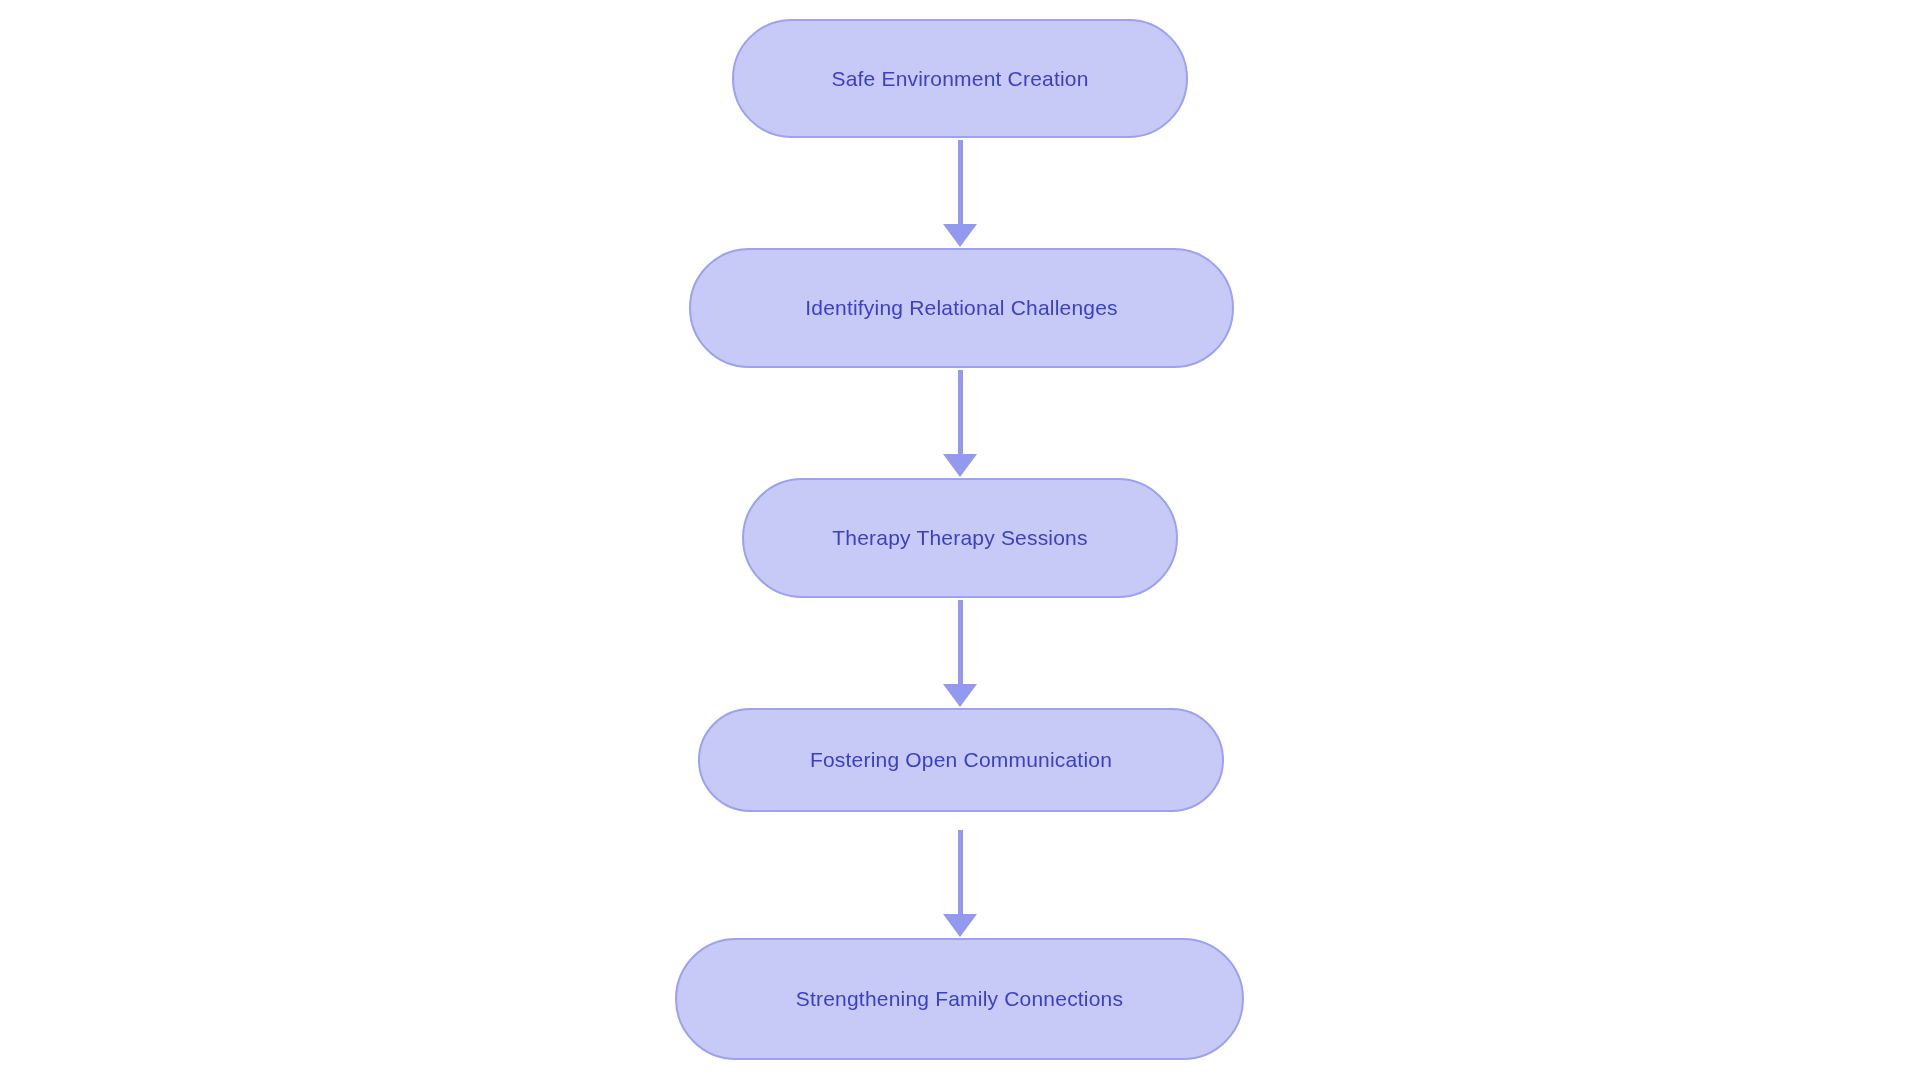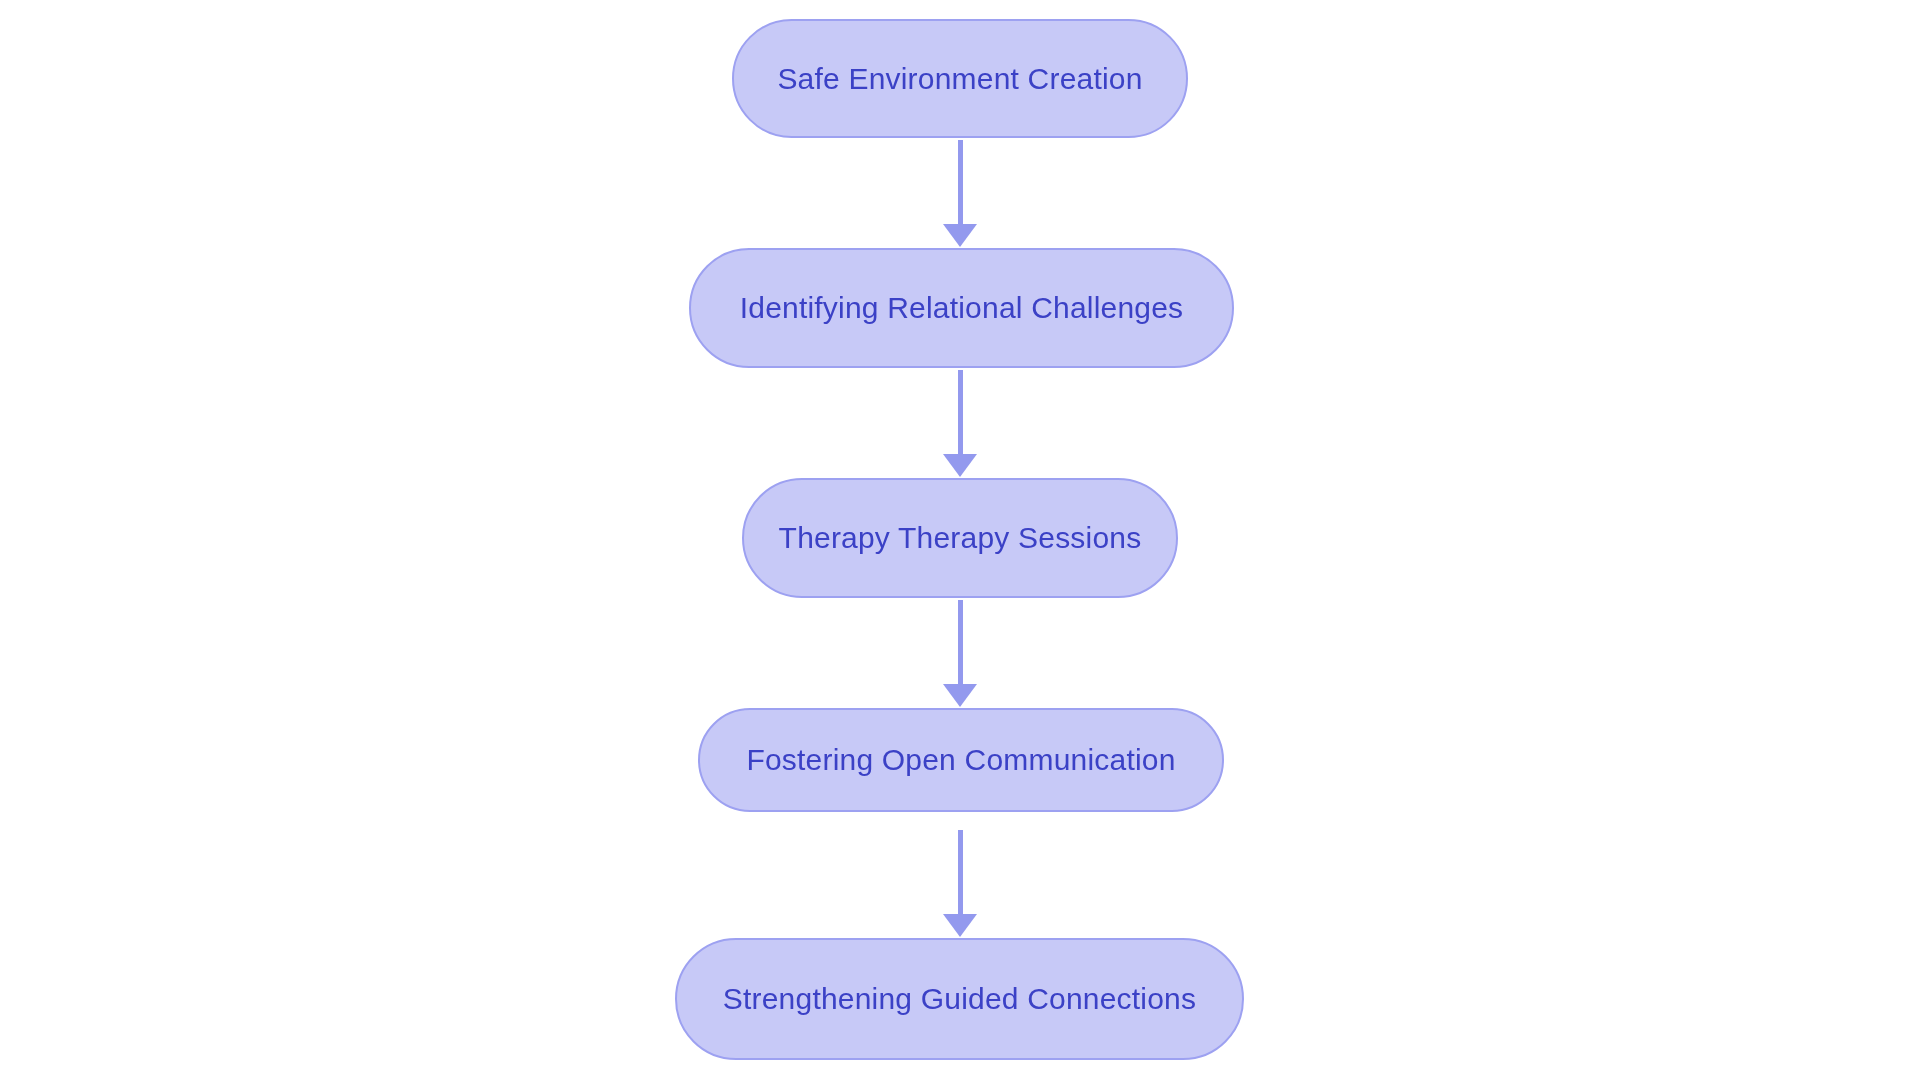--- a/index.html
+++ b/index.html
@@ -21,21 +21,21 @@
   }
   .flow-node {
     position: absolute;
     display: flex;
     align-items: center;
     justify-content: center;
     background: var(--node-fill);
     border: 2px solid var(--node-border);
     border-radius: 62px;
     color: var(--node-text);
-    font-size: 30px;
+    font-size: 21px;
     letter-spacing: 0.2px;
     text-align: center;
     white-space: nowrap;
   }
   .n1 { left: 732px; top: 19px;  width: 456px; height: 119px; }
   .n2 { left: 689px; top: 248px; width: 545px; height: 120px; }
   .n3 { left: 742px; top: 478px; width: 436px; height: 120px; }
   .n4 { left: 698px; top: 708px; width: 526px; height: 104px; }
   .n5 { left: 675px; top: 938px; width: 569px; height: 122px; }
 
@@ -99,16 +99,16 @@
   <div class="flow-node n4">
     <span>Fostering Open Communication</span>
   </div>
 
   <div class="flow-arrow a4">
     <div class="arrow-line"></div>
     <div class="arrow-head"></div>
   </div>
 
   <div class="flow-node n5">
-    <span>Strengthening Guided Connections</span>
+    <span>Strengthening Family Connections</span>
   </div>
 
 </div>
 
 </body></html>

